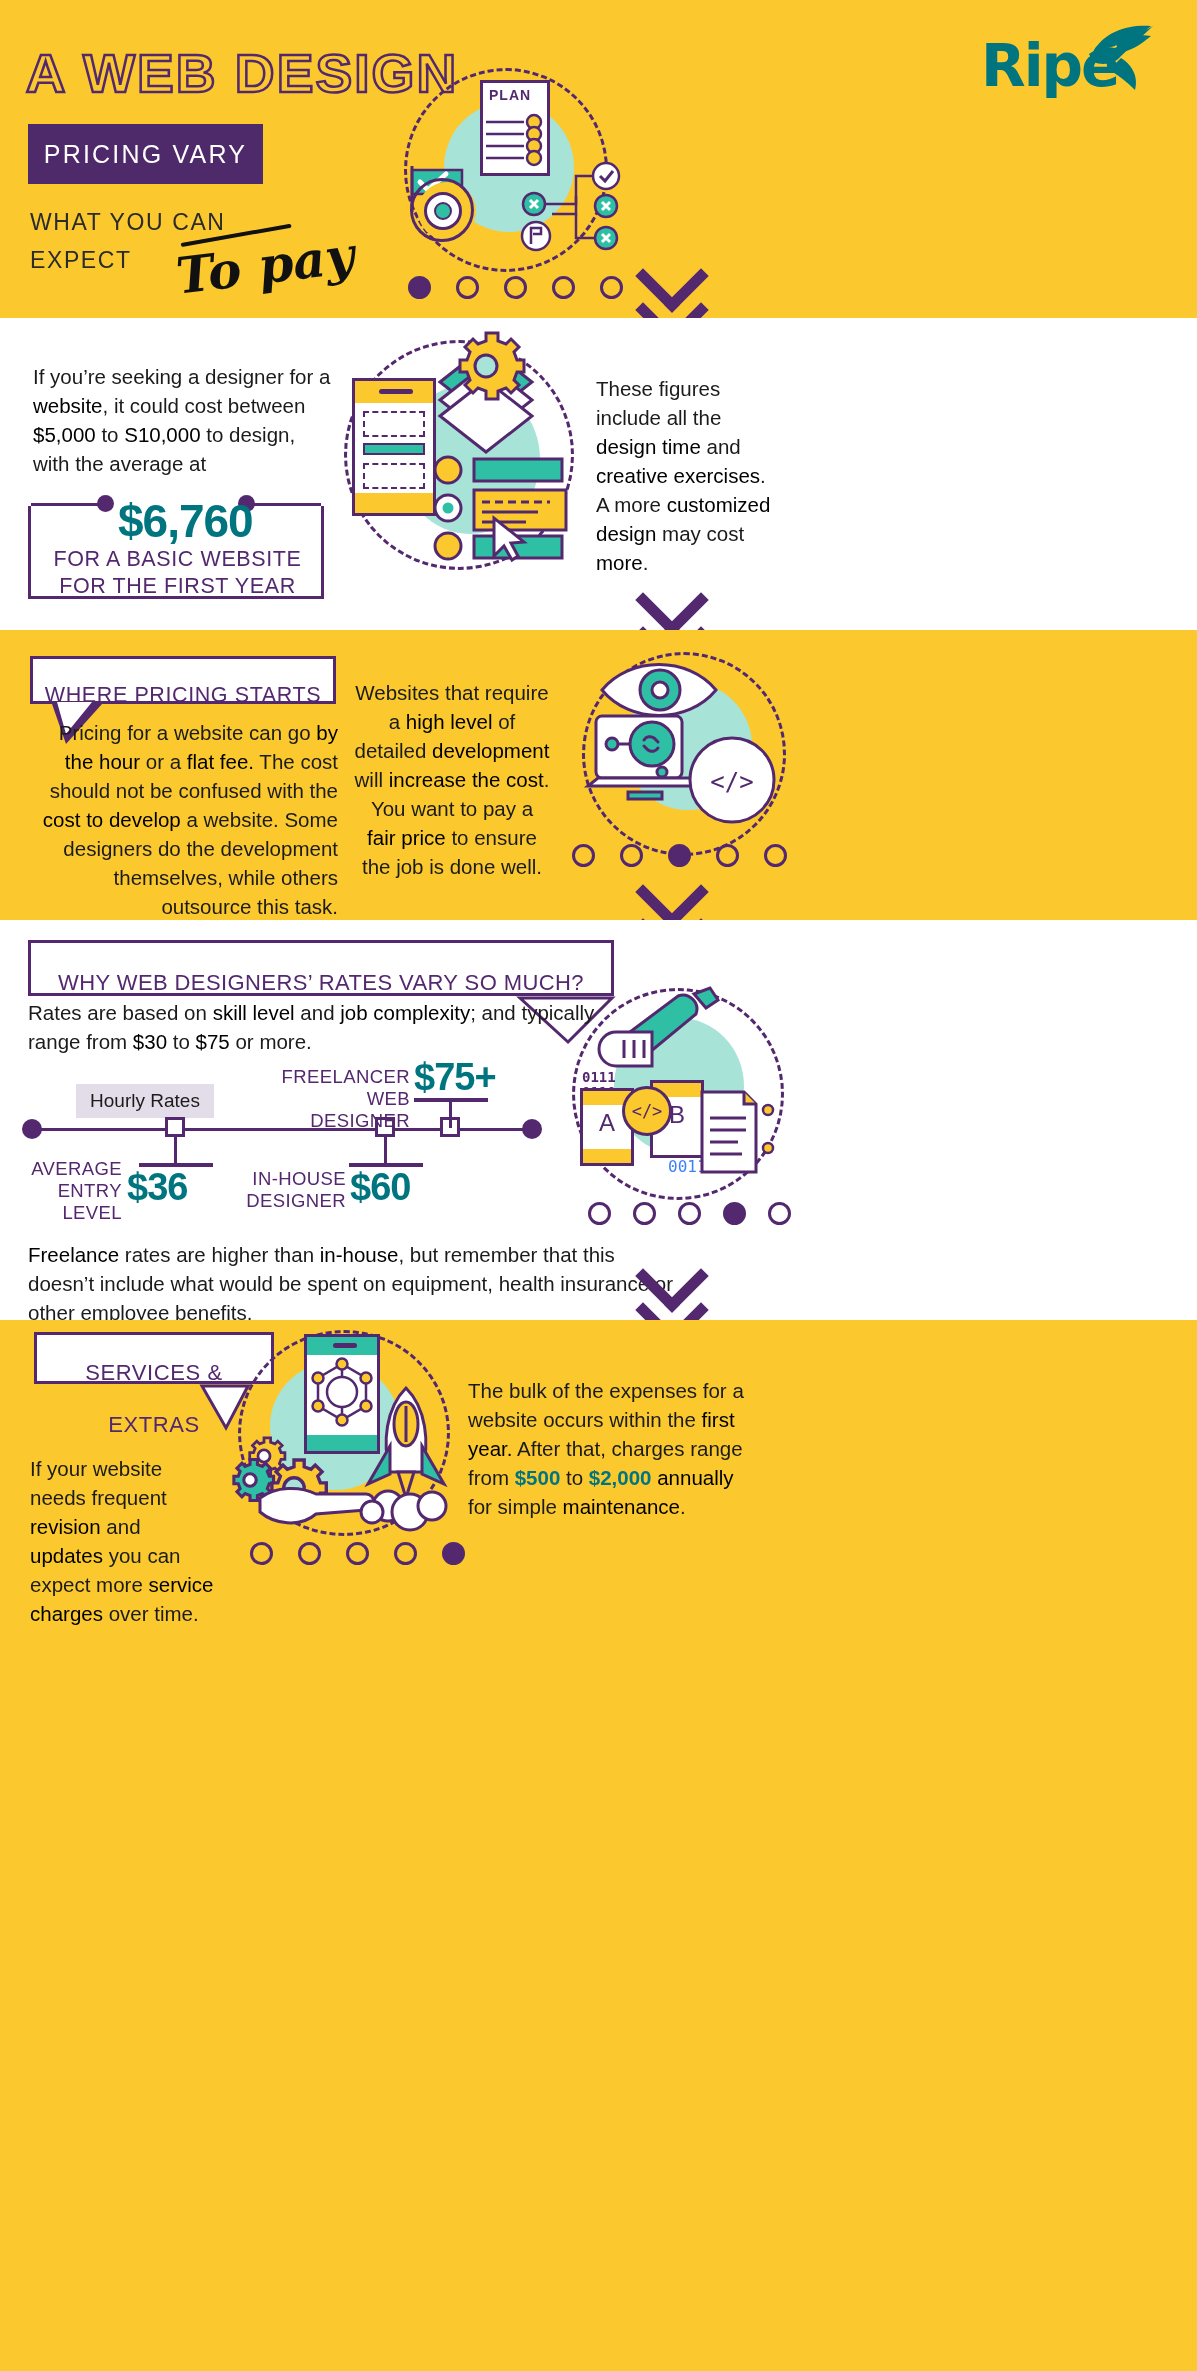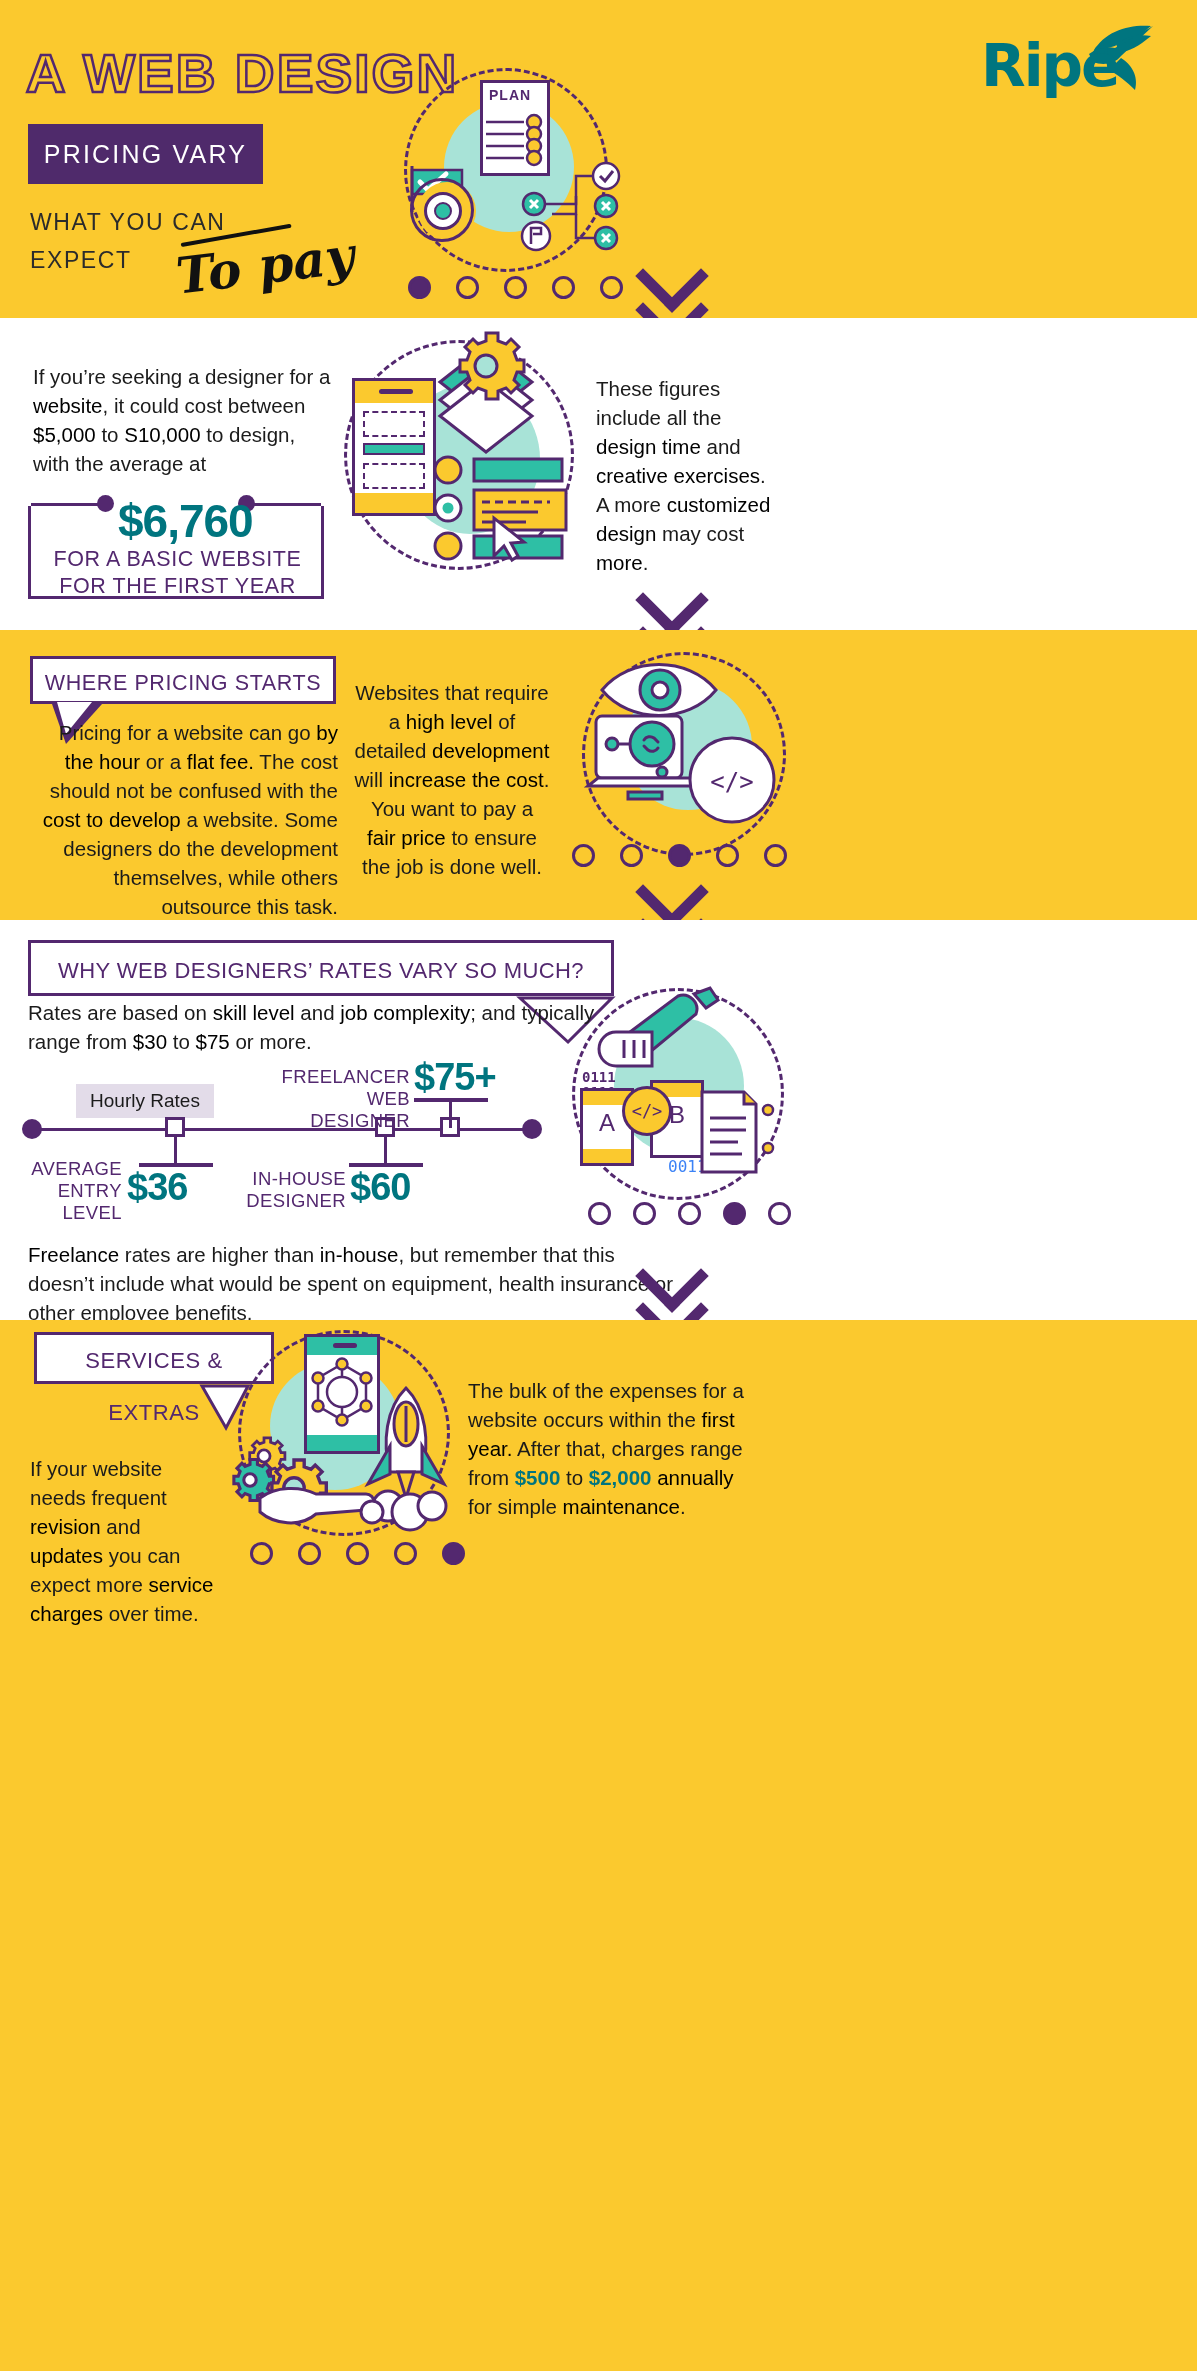--- a/index.html
+++ b/index.html
@@ -100,21 +100,21 @@
     font-size:21.5px; letter-spacing:.6px; color:#53286F; line-height:27px;
   }
   .s2-right { position:absolute; left:596px; top:56px; width:180px;
     font-size:20.5px; line-height:29px; color:#1B1B1B; }
 
   
   #sec3 { top:630px; height:290px; }
   .bubble {
     position:absolute; background:#fff; border:3px solid #53286F;
   }
-  .bubble span { display:block; text-align:center; color:#53286F; }
+  .bubble span { display:block; text-align:center; color:#53286F;margin-top:12px; }
   .bubble-tail {
     position:absolute; width:0; height:0;
     border-left:14px solid transparent; border-right:36px solid transparent;
     border-top:40px solid #53286F;
   }
   .bubble-tail:after{
     content:""; position:absolute; left:-9px; top:-42px;
     border-left:9px solid transparent; border-right:26px solid transparent;
     border-top:32px solid #fff;
   }

